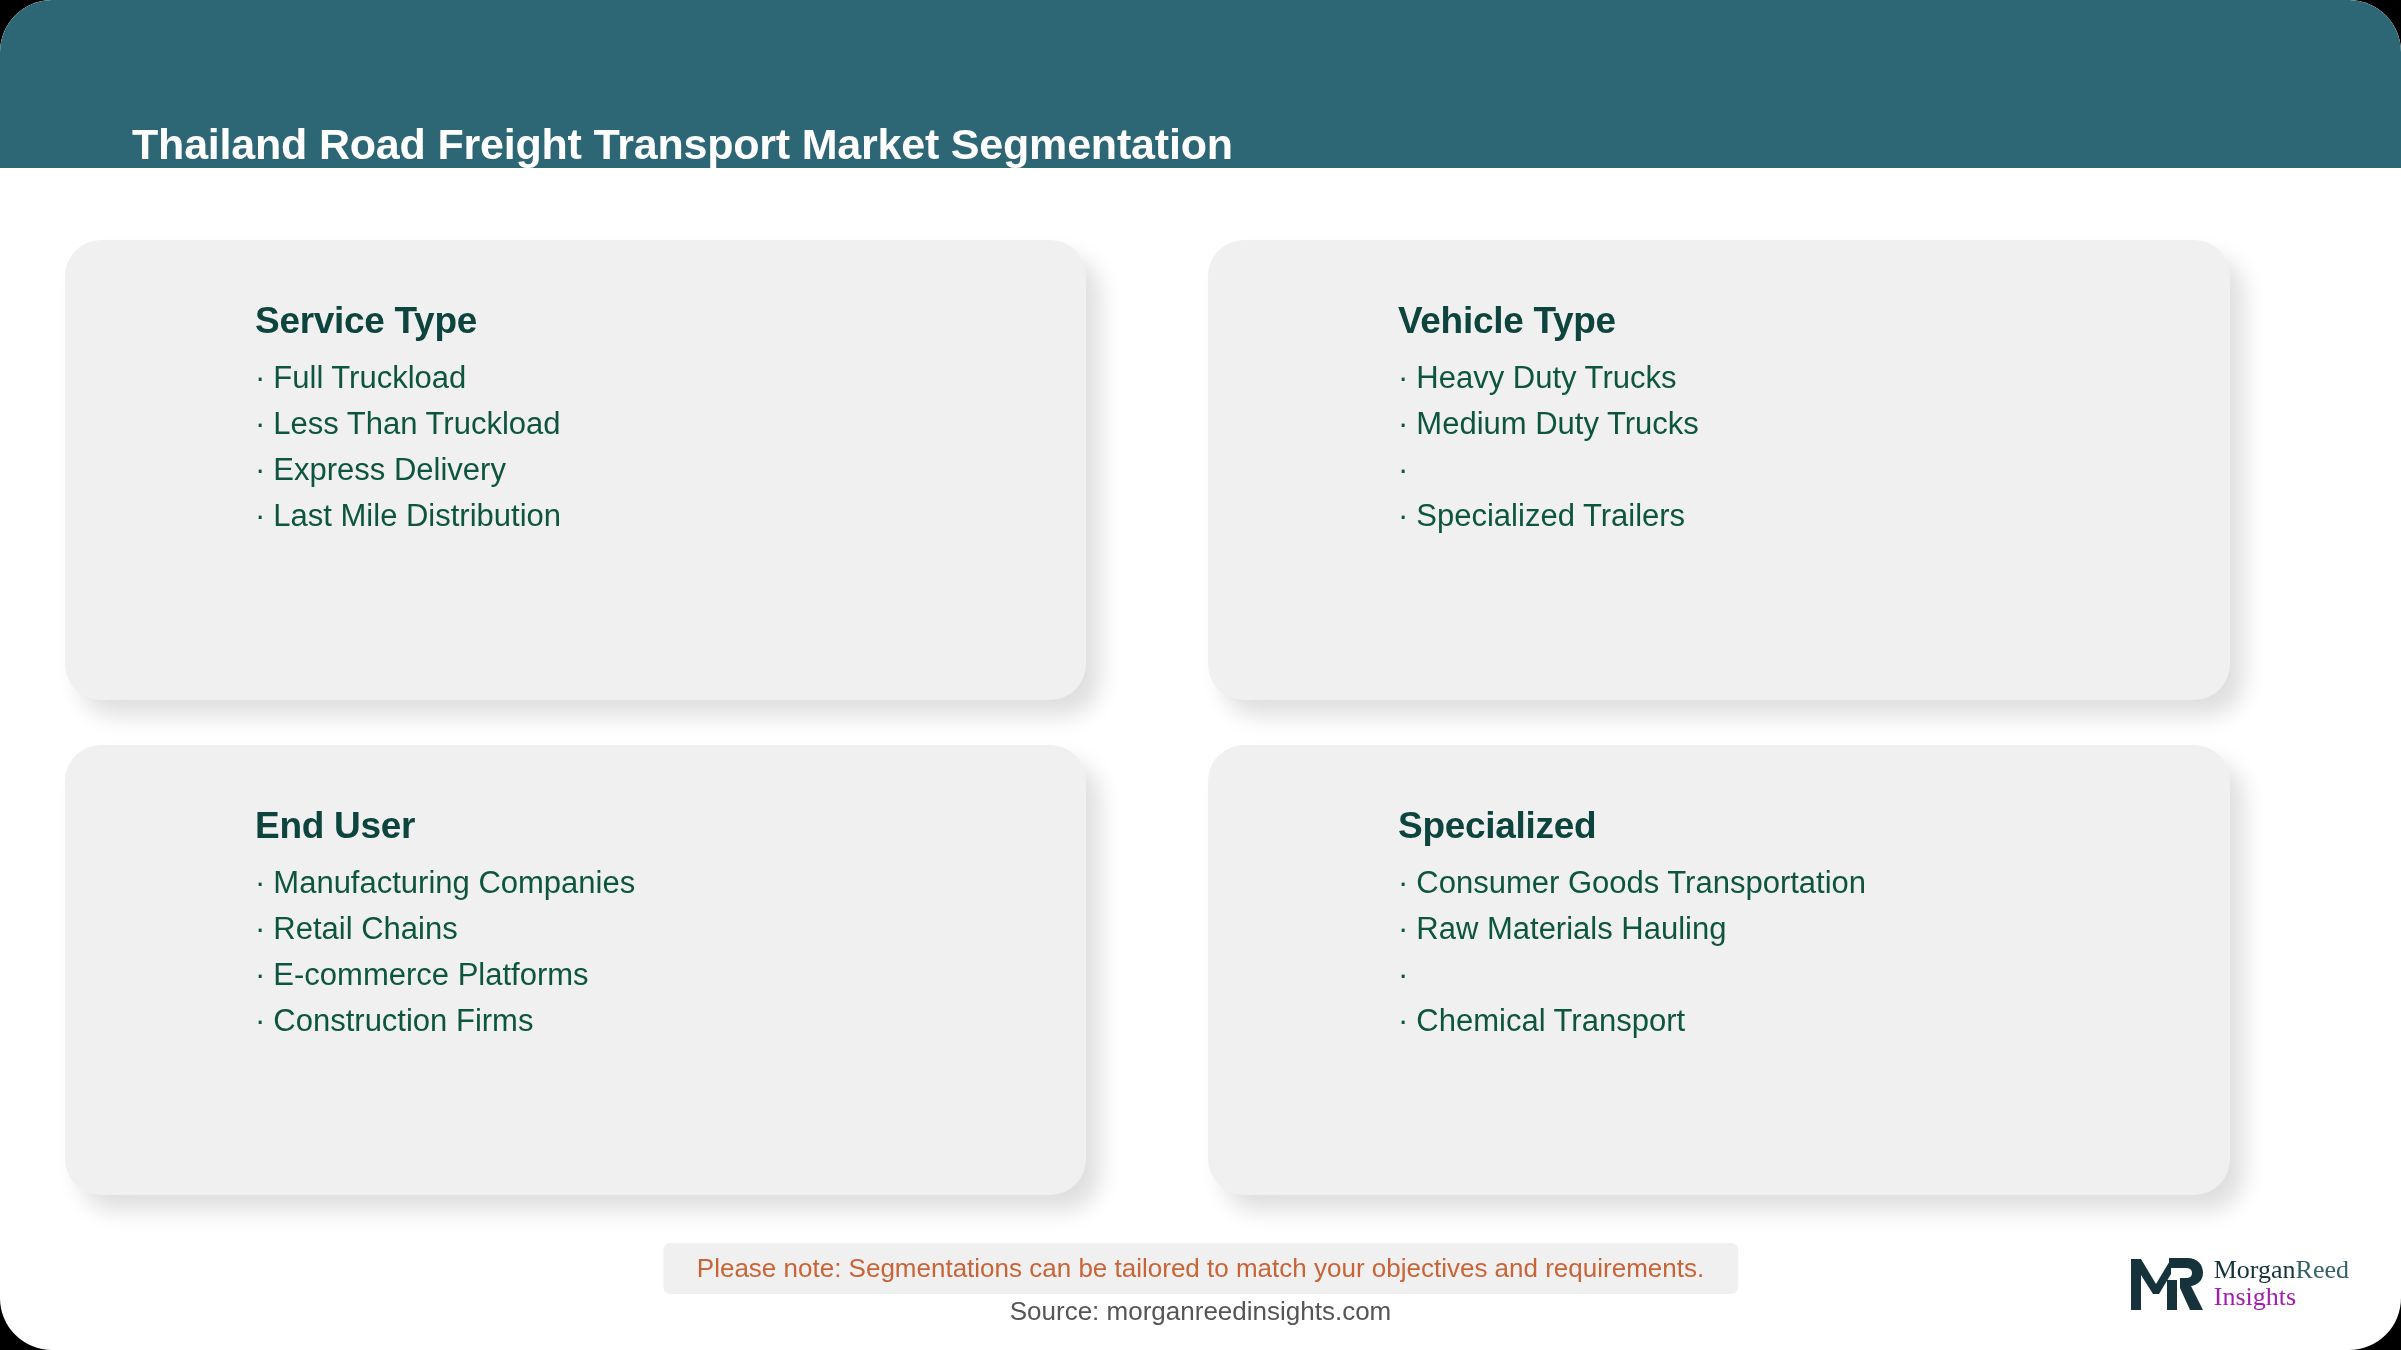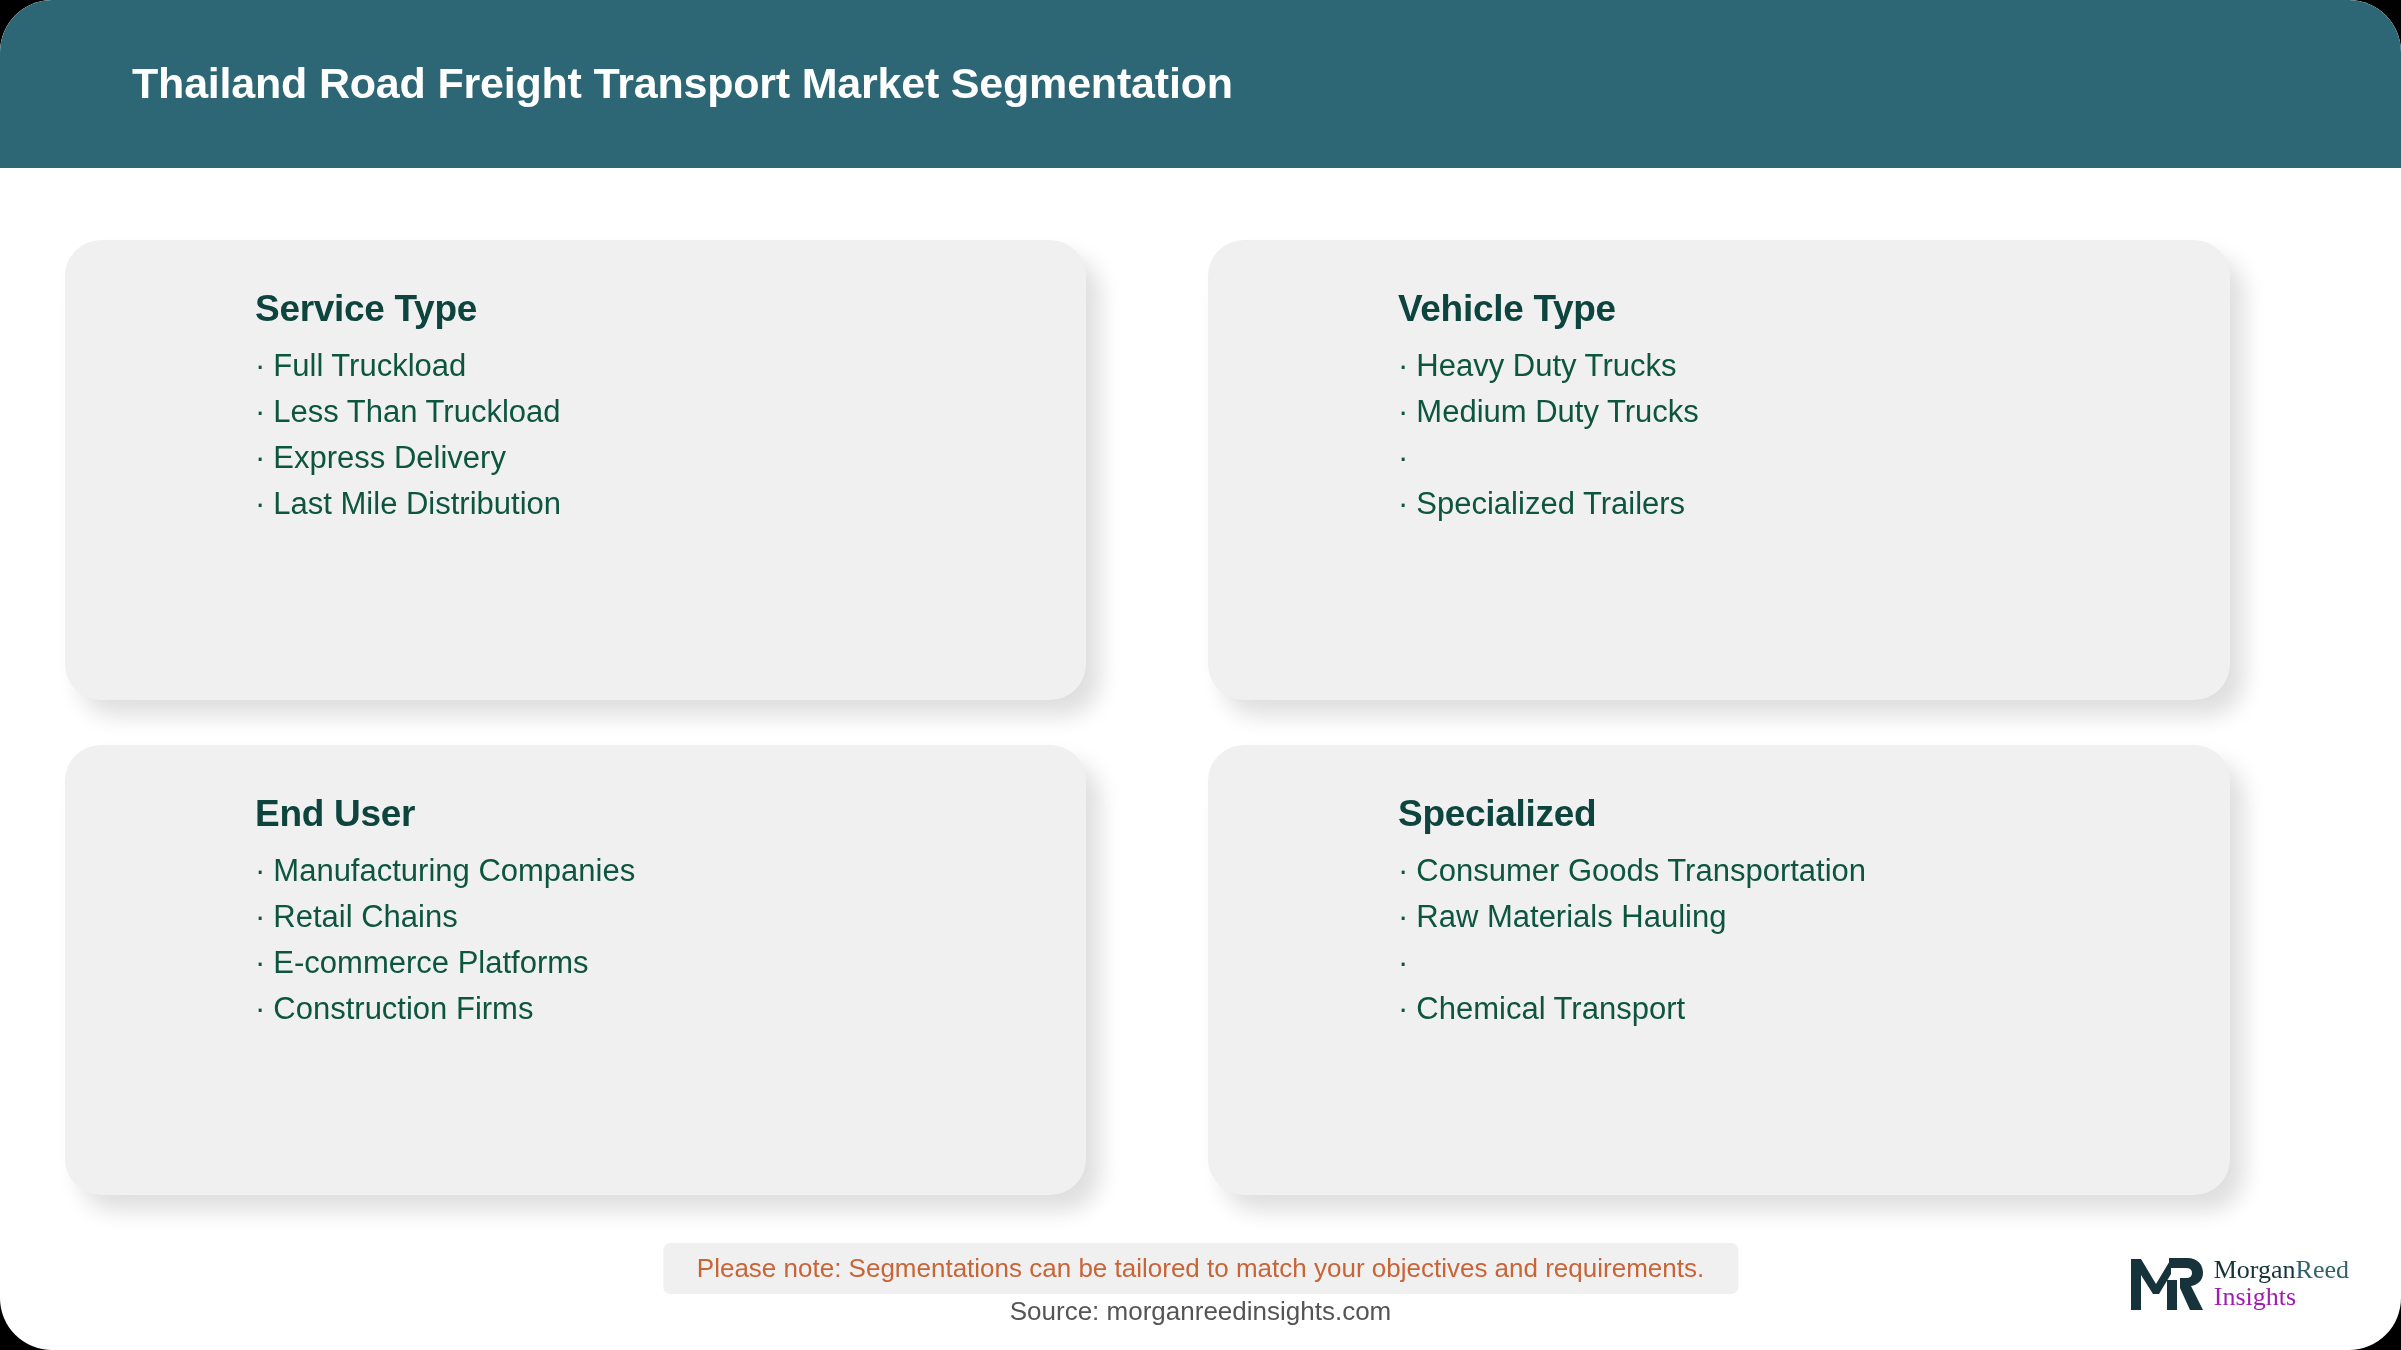--- a/index.html
+++ b/index.html
@@ -28,21 +28,21 @@
   #header {
     position: absolute;
     left: 0;
     top: 0;
     width: 2401px;
     height: 168px;
     background: #2d6776;
     border-top-left-radius: 52px;
     border-top-right-radius: 52px;
     display: flex;
-    align-items: center;
+    align-items: flex-end;
   }
   #header-title {
     margin-left: 132px;
     color: #ffffff;
     font-size: 43px;
     font-weight: bold;
     letter-spacing: -0.2px;
     line-height: 1.1;
     white-space: nowrap;
   }
@@ -56,21 +56,21 @@
     box-sizing: border-box;
   }
   .seg-card.col-left  { left: 65px;   width: 1021px; }
   .seg-card.col-right { left: 1208px; width: 1022px; }
   .seg-card.row-top    { top: 240px; height: 460px; }
   .seg-card.row-bottom { top: 745px; height: 450px; }
 
   .card-inner {
     position: absolute;
     left: 190px;
-    top: 48px;
+    top: 60px;
     right: 40px;
   }
   .card-title {
     color: #0d453e;
     font-size: 37px;
     font-weight: bold;
     letter-spacing: -0.3px;
     margin: 0 0 14px 0;
     line-height: 1.12;
     white-space: nowrap;

